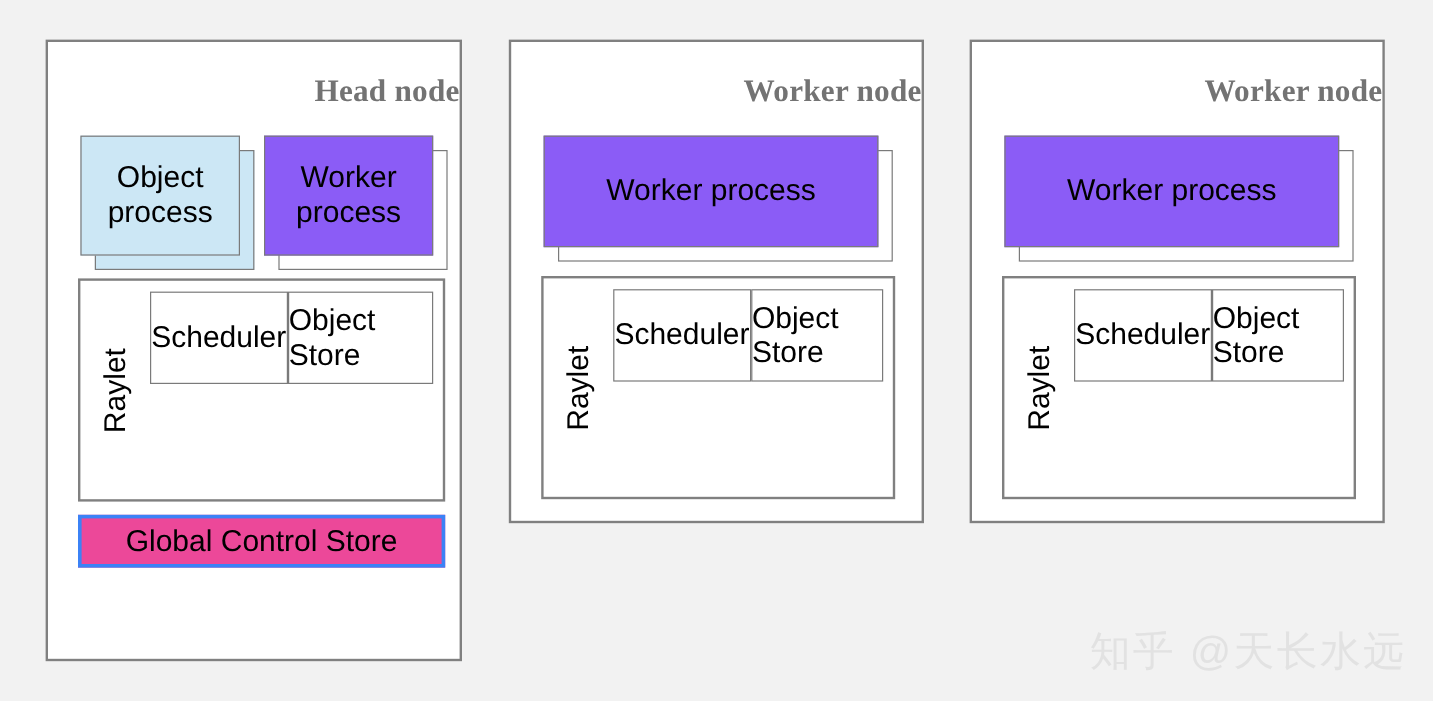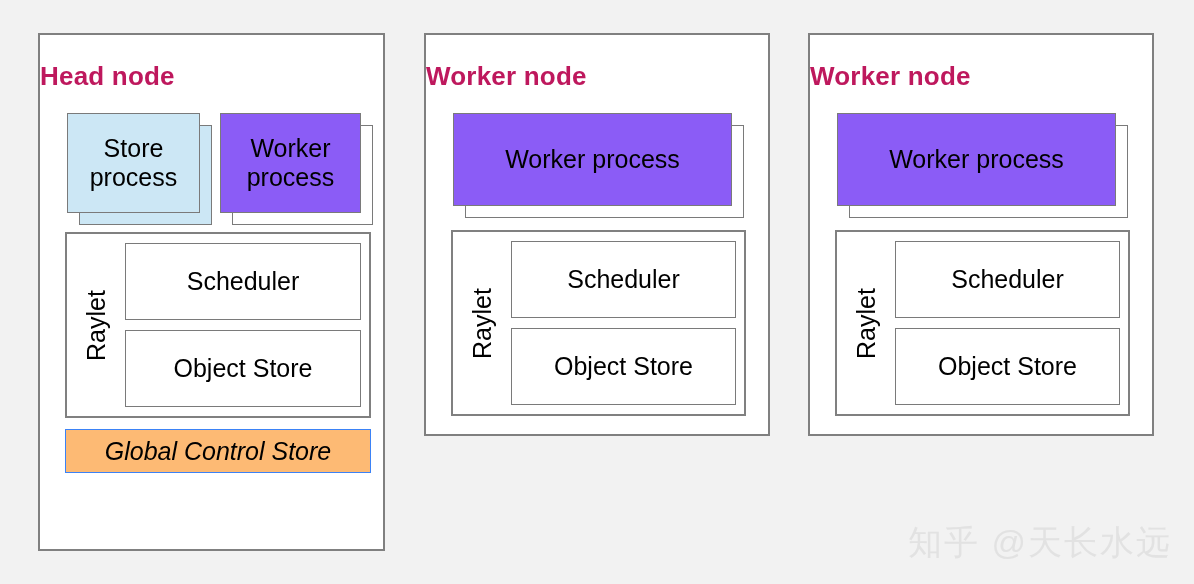--- a/index.html
+++ b/index.html
@@ -31,25 +31,26 @@
   }
   #node-head   { left: 38px;  top: 33px; width: 347px; height: 518px; }
   #node-w1     { left: 424px; top: 33px; width: 346px; height: 403px; }
   #node-w2     { left: 808px; top: 33px; width: 346px; height: 403px; }
 
   .node-title {
     position: absolute;
     left: 0;
     right: 0;
     top: 26px;
-    text-align: left;
+    text-align: right;
     font-size: 26px;
     font-weight: bold;
-    color: #be185d;
+    color: #737373;
     letter-spacing: 0.2px;
+    font-family: Liberation Serif, serif;
   }
 
   
   .proc-stack {
     position: absolute;
   }
   .proc-stack .card-back {
     position: absolute;
     left: 12px;
     top: 12px;
@@ -115,47 +116,45 @@
     display: block;
   }
 
   .raylet-inner {
     position: absolute;
     left: 58px;
     right: 8px;
     top: 9px;
     bottom: 9px;
     display: flex;
-    flex-direction: column;
     justify-content: space-between;
   }
   .sub-box {
     border: 1px solid #7a7a7a;
     background: #ffffff;
     box-sizing: border-box;
     height: 77px;
     display: flex;
     align-items: center;
     justify-content: center;
     font-size: 25px;
     color: #000000;
   }
 
   
   .service-bar {
     position: absolute;
-    background: #fdba74;
-    border: 1px solid #3b82f6;
-    box-sizing: border-box;
-    display: flex;
-    align-items: center;
-    justify-content: center;
-    font-size: 25px;
-    color: #000000;
-    font-style: italic;
+    background: #ec4899;
+    border: 3px solid #3b82f6;
+    box-sizing: border-box;
+    display: flex;
+    align-items: center;
+    justify-content: center;
+    font-size: 25px;
+    color: #000000;
   }
   #head-gcs        { left: 25px; top: 394px; width: 306px; height: 44px; }
   #head-autoscaler { left: 25px; top: 453px; width: 306px; height: 44px; }
 
   
   #watermark {
     position: absolute;
     right: 22px;
     bottom: 18px;
     font-size: 34px;
@@ -169,21 +168,21 @@
 <body>
 
 <div id="diagram">
 
   <div class="node" id="node-head">
 
     <div class="node-title">Head node</div>
 
     <div class="proc-stack" id="head-driver-stack">
       <div class="card-back blue"></div>
-      <div class="card-front blue">Store process</div>
+      <div class="card-front blue">Object process</div>
     </div>
 
     <div class="proc-stack" id="head-worker-stack">
       <div class="card-back"></div>
       <div class="card-front">Worker process</div>
     </div>
 
     <div class="raylet" id="head-raylet">
       <div class="raylet-label">
         <span>Raylet</span>

